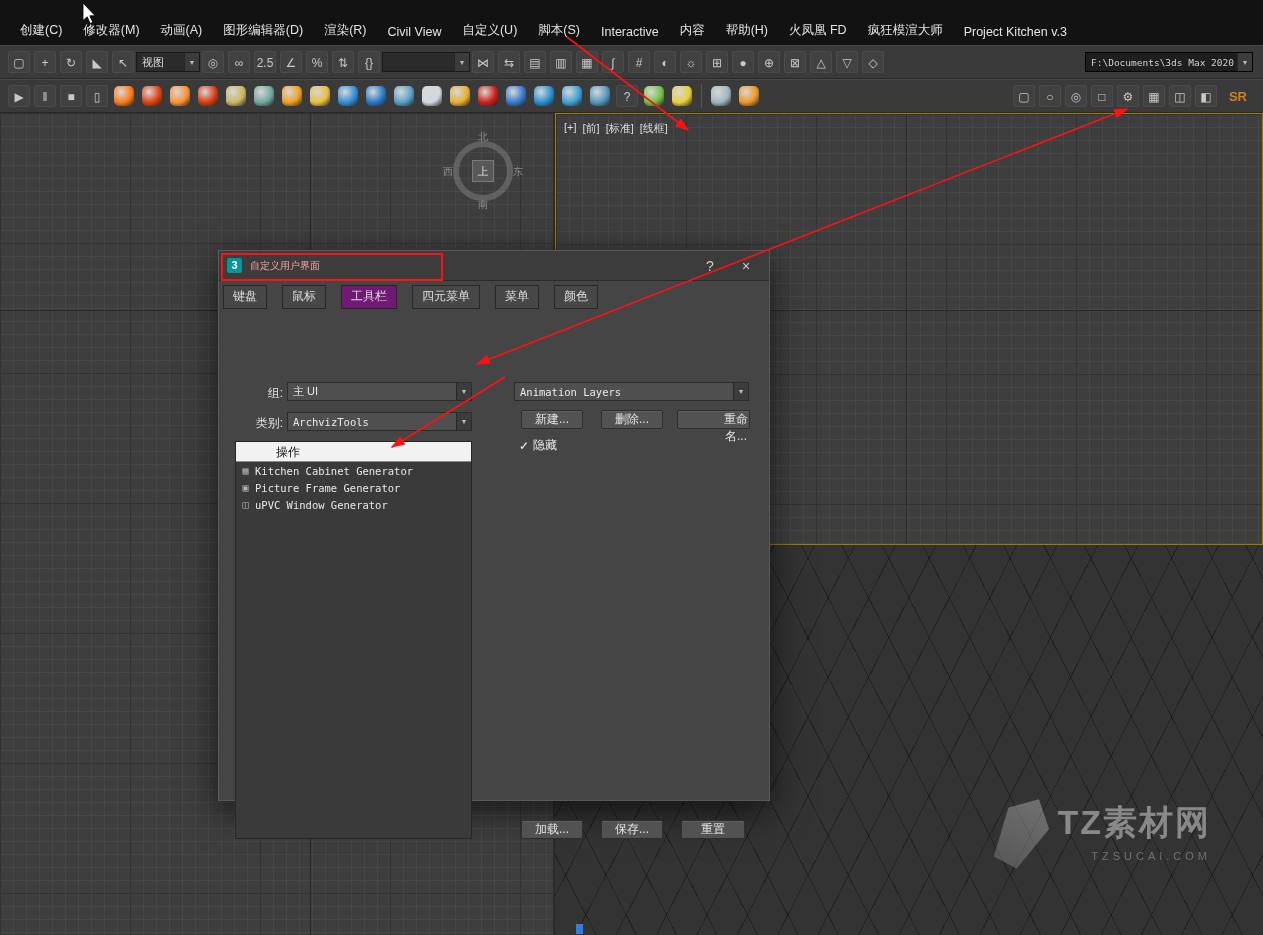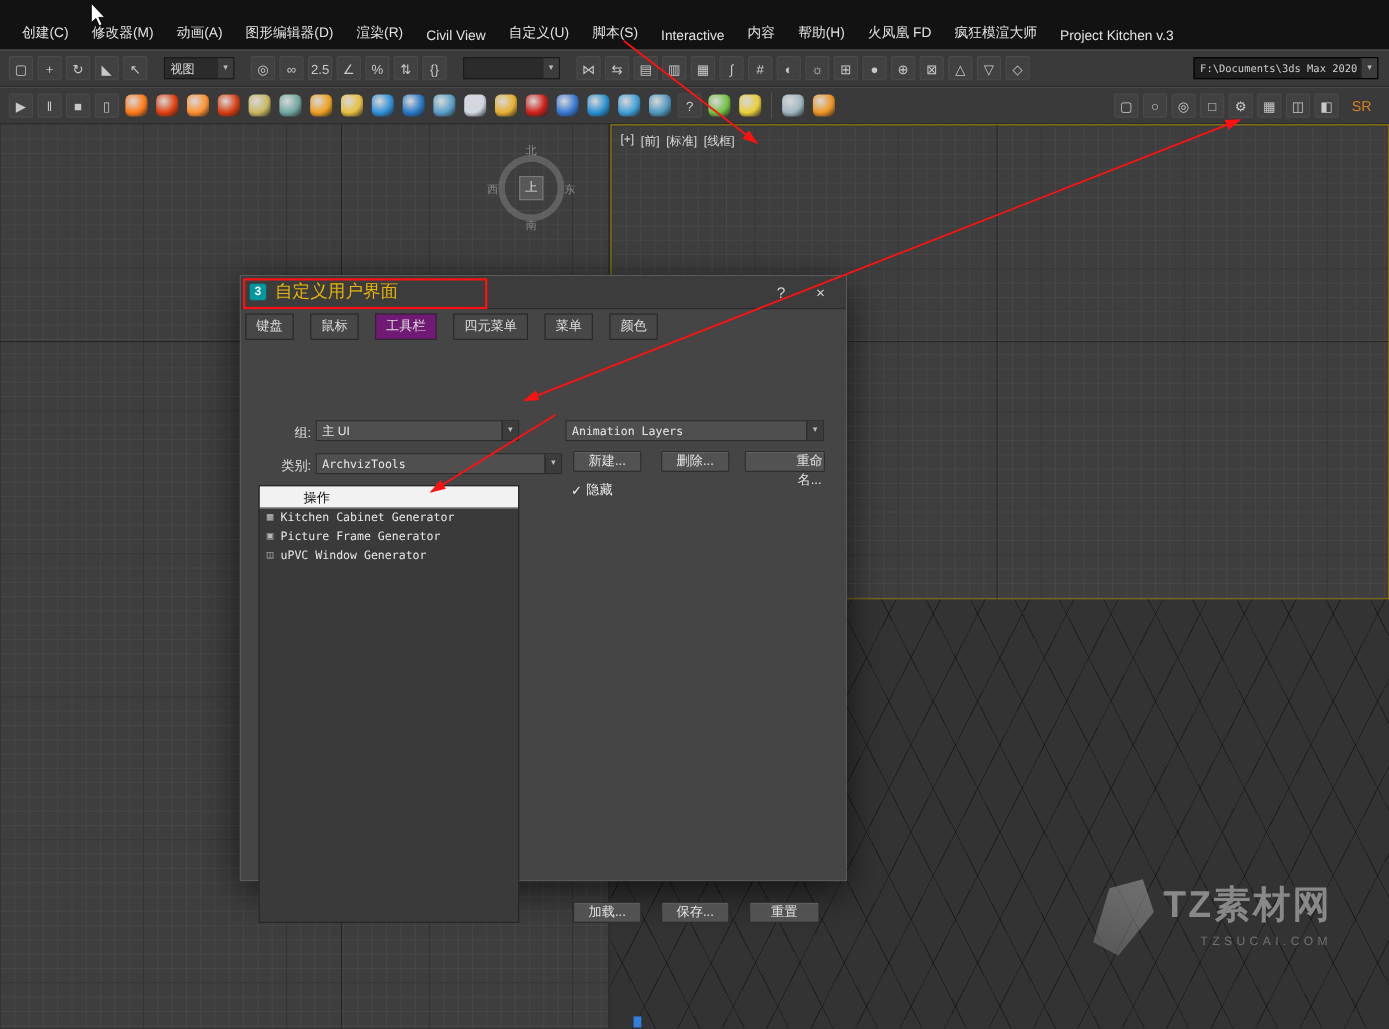--- a/index.html
+++ b/index.html
@@ -12,34 +12,34 @@
   .menu-item { font-size:12.5px; color:#e3e3e3; white-space:nowrap; cursor:default; }
 
   .toolbar { position:absolute; left:0; width:100%; height:34px; background:#3a3a3a;
              border-top:1px solid #4a4a4a; border-bottom:1px solid #282828;
              display:flex; align-items:center; padding:0 6px; }
   #tb1 { top:45px; } #tb2 { top:79px; }
   .tb-icon { width:22px; height:22px; margin:0 2px; line-height:22px; text-align:center;
              font-size:12px; color:#c8c8c8; background:#414141; border:1px solid #4b4b4b;
              border-radius:2px; cursor:pointer; overflow:hidden; white-space:nowrap; }
   .tb-blob { width:20px; height:20px; margin:1px 4px; border-radius:5px; cursor:pointer; }
-  .tb-field { height:20px; margin:0 13px; background:#2b2b2b; border:1px solid #191919;
+  .tb-field { height:20px; margin:0 0; background:#2b2b2b; border:1px solid #191919;
               display:flex; align-items:center; cursor:pointer; }
   .tb-field-val { flex:1; padding-left:5px; font-size:11px; color:#ddd; white-space:nowrap; }
   [data-name="viewport-layout-dropdown"] { width:64px; }
   [data-name="named-selection-dropdown"] { width:88px; }
   .tb-path { width:168px; height:20px; margin:0 4px; background:#1e1e1e; border:1px solid #000;
              display:flex; align-items:center; cursor:pointer; }
   .tb-path-val { flex:1; padding-left:5px; font-family:"DejaVu Sans Mono", monospace;
                  font-size:9.5px; color:#cfcfcf; white-space:nowrap; overflow:hidden; }
   .dd-arrow { width:15px; height:100%; display:flex; align-items:center; justify-content:center;
               font-size:7px; color:#bbb; background:#3c3c3c; border-left:1px solid #262626; }
   .tb-spacer { flex:1; }
   .tb-divider { width:1px; height:24px; background:#2a2a2a; border-right:1px solid #555; margin:0 5px; }
-  .tb-label { font-size:13px; font-weight:normal; color:#d08020; margin:0 10px; cursor:pointer; }
+  .tb-label { font-size:13px; font-weight:bold; color:#d08020; margin:0 10px; cursor:pointer; }
 
   
   .viewports { position:absolute; left:0; top:113px; width:1263px; height:822px; display:flex; }
   .vp-grid { background-color:#3e3e3e;
     background-image:
       linear-gradient(#333333 1px, transparent 1px),
       linear-gradient(90deg,#333333 1px, transparent 1px),
       linear-gradient(#474747 1px, transparent 1px),
       linear-gradient(90deg,#474747 1px, transparent 1px);
     background-size:130px 130px,130px 130px,13px 13px,13px 13px; }
@@ -67,21 +67,21 @@
 
   .blue-marker { position:absolute; left:576px; top:924px; width:7px; height:10px; background:#2f7fe0; }
 
   
   .dialog { position:absolute; left:218px; top:250px; width:552px; height:551px; background:#454545;
             border:1px solid #5a5a5a; box-shadow:0 10px 34px rgba(0,0,0,.65); z-index:10; }
   .dlg-titlebar { height:30px; background:#3c3c3c; border-bottom:1px solid #2a2a2a;
                   display:flex; align-items:center; padding:0 12px 0 8px; }
   .dlg-logo { width:15px; height:15px; border-radius:2px; background:#00979e; color:#fff;
               font-size:11px; font-weight:bold; text-align:center; line-height:15px; }
-  .dlg-title { margin-left:8px; font-size:16px; color:#eab308; }
+  .dlg-title { margin-left:8px; font-size:10px; color:#fca5a5; }
   .dlg-btn { margin-left:auto; color:#cfcfcf; font-size:14px; width:22px; text-align:center; cursor:pointer; }
   .dlg-btn + .dlg-btn { margin-left:14px; }
   .dlg-tabs { display:flex; gap:15px; padding:4px 0 0 4px; }
   .tab { padding:2px 9px 3px 9px; background:#474747; border:1px solid #272727; color:#ddd;
          font-size:12px; cursor:pointer; }
   .tab.active { background:#701a75; }
   .dlg-body { position:relative; width:100%; height:497px; }
 
   .dlg-label { position:absolute; font-size:12px; color:#e0e0e0; text-align:right; }
   .dropdown { position:absolute; height:19px; background:#4f4f4f; border:1px solid #2c2c2c;
@@ -268,21 +268,21 @@
       </div>
     <div class="dlg-body" data-name="dialog-body">
 
       <span class="dlg-label" style="left:22px; top:76px; width:42px;" data-name="group-label">组:</span>
       <div class="dropdown" style="left:68px; top:73px; width:185px;" data-name="group-dropdown">
         <span class="dd-val" data-name="group-dropdown-value">主 UI</span>
         <span class="dd-arrow" data-name="chevron-down-icon">▼</span>
       </div>
 
       <span class="dlg-label" style="left:14px; top:106px; width:50px;" data-name="category-label">类别:</span>
-      <div class="dropdown" style="left:68px; top:103px; width:224px;" data-name="category-dropdown">
+      <div class="dropdown" style="left:68px; top:103px; width:185px;" data-name="category-dropdown">
         <span class="dd-val mono" data-name="category-dropdown-value">ArchvizTools</span>
         <span class="dd-arrow" data-name="chevron-down-icon">▼</span>
       </div>
 
       <div class="dropdown" style="left:295px; top:73px; width:235px;" data-name="toolbar-select-dropdown">
         <span class="dd-val mono" data-name="toolbar-select-value">Animation Layers</span>
         <span class="dd-arrow" data-name="chevron-down-icon">▼</span>
       </div>
 
       <div class="btn" style="left:302px; top:101px; width:62px;" data-name="new-button">新建...</div>

